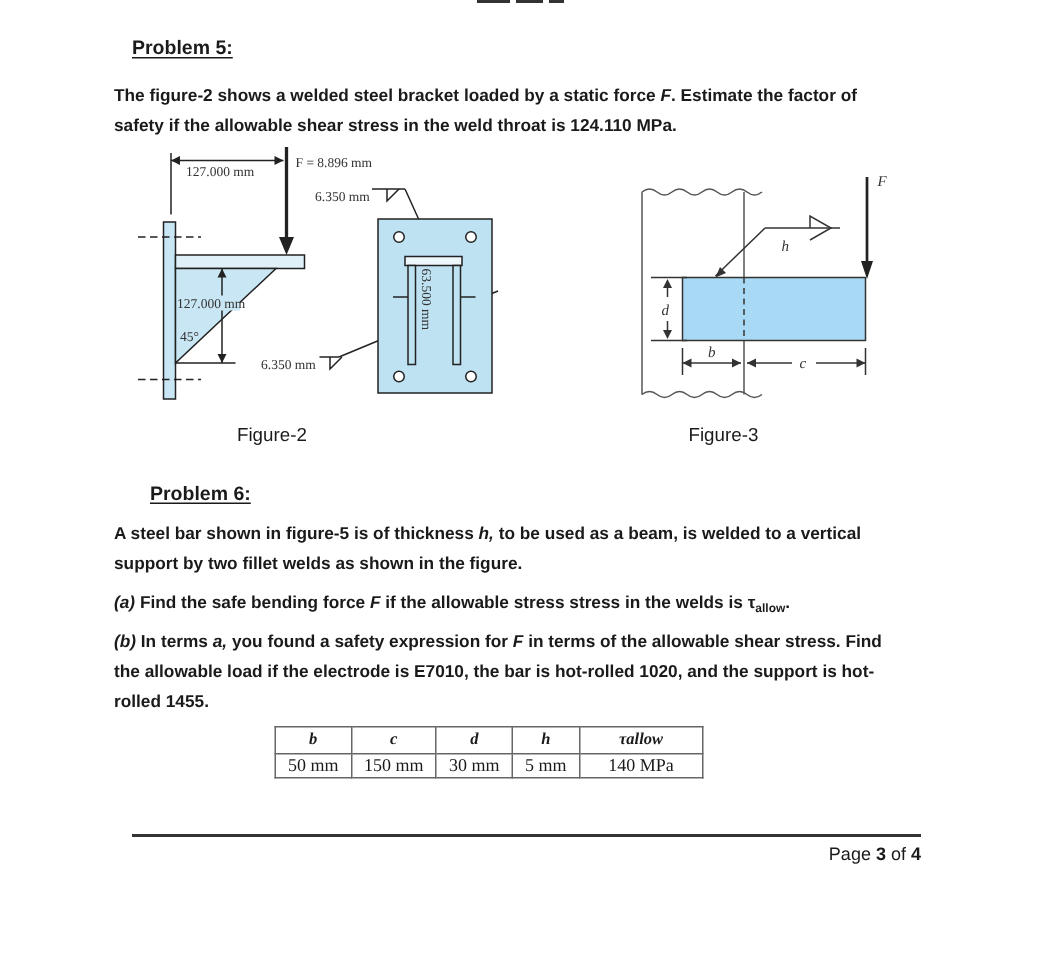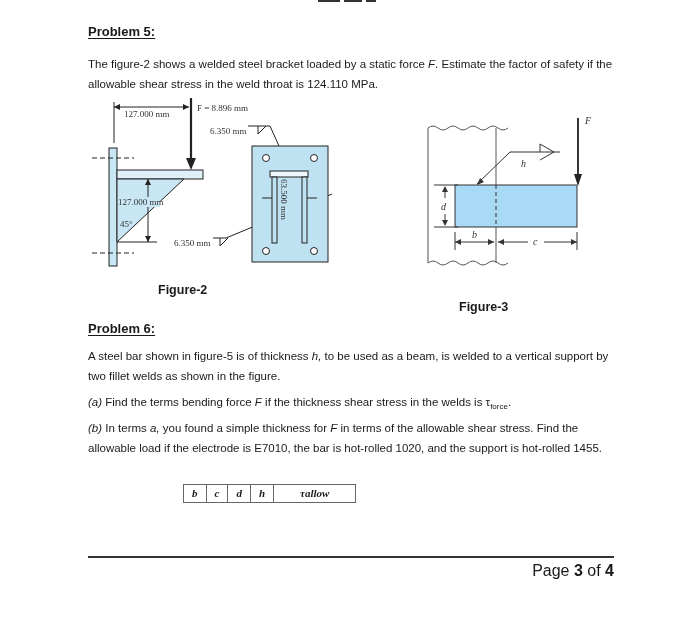--- a/index.html
+++ b/index.html
@@ -1,28 +1,28 @@
 <!DOCTYPE html>
 <html><head>
 <meta charset="utf-8">
 <style>
   html, body { margin:0; padding:0; background:#ffffff; }
   body { width:700px; height:636px; position:relative; overflow:hidden; font-family:"Liberation Sans", sans-serif; color:#1a1a1a; }
   .top-bar { position:absolute; top:0; left:300px; width:100px; height:3px; }
   .top-bar span { position:absolute; top:0; height:2px; background:#333; }
   .heading { position:absolute; font-weight:bold; font-size:13px; text-decoration:underline; text-underline-offset:2px; }
-  .para { position:absolute; font-size:11.5px; line-height:20px; left:88px; width:528px; }
+  .para { position:absolute; font-size:11.5px; line-height:20px; left:76px; width:528px;font-weight:bold; }
   .para i { font-style:italic; }
-  .fig-caption { position:absolute; font-weight:bold; font-size:12.5px; }
+  .fig-caption { position:absolute; font-weight:normal; font-size:12.5px; }
   .fig { position:absolute; }
   table.params { position:absolute; left:183px; top:484px; border-collapse:collapse; font-family:"Liberation Serif", serif; font-size:12px; }
   table.params th, table.params td { border:1px solid #666; text-align:center; padding:0 8px; height:15px; line-height:15px; }
   table.params th { font-style:italic; font-weight:bold; font-size:11px; height:17px; }
   .rule { position:absolute; left:88px; top:556px; width:526px; height:2px; background:#333; }
-  .page-num { position:absolute; right:86px; top:562px; font-size:16px; }
+  .page-num { position:absolute; right:86px; top:562px; font-size:12px; }
   .page-num b { font-weight:bold; }
 </style>
 </head>
 <body>
 
 <div class="top-bar">
   <span style="left:18px;width:22px"></span>
     <span style="left:44px;width:18px"></span>
     <span style="left:66px;width:10px"></span>
 </div>
@@ -117,41 +117,48 @@
   <line x1="45" y1="140" x2="84" y2="140" stroke="#333"></line>
   <polygon points="45,140 51,137 51,143" fill="#333"></polygon>
   <polygon points="84,140 78,137 78,143" fill="#333"></polygon>
   <text x="62" y="136" fill="#333">b</text>
   <line x1="88" y1="140" x2="118" y2="140" stroke="#333"></line>
   <line x1="134" y1="140" x2="167" y2="140" stroke="#333"></line>
   <polygon points="88,140 94,137 94,143" fill="#333"></polygon>
   <polygon points="167,140 161,137 161,143" fill="#333"></polygon>
   <text x="123" y="143" fill="#333">c</text>
 </svg>
-<div class="fig-caption" style="left:459px;top:300px">Figure-3</div>
+<div class="fig-caption" style="left:459px;top:283px">Figure-3</div>
 
-<div class="heading" style="left:88px;top:321px">Problem 6:</div>
+<div class="heading" style="left:100px;top:321px">Problem 6:</div>
 <div class="para" style="top:346px">
   <span>A steel bar shown in figure-5 is of thickness </span><i>h,</i><span> to be used as a beam, is welded to a vertical support by two fillet welds as shown in the figure.</span>
 </div>
 <div class="para" style="top:392px">
-  <i>(a)</i><span> Find the terms bending force </span><i>F</i><span> if the thickness shear stress in the welds is τ</span><sub style="font-size:8px">force</sub><span>.</span>
+  <i>(a)</i><span> Find the safe bending force </span><i>F</i><span> if the allowable stress stress in the welds is τ</span><sub style="font-size:8px">allow</sub><span>.</span>
 </div>
 <div class="para" style="top:418px">
-  <i>(b)</i><span> In terms </span><i>a,</i><span> you found a simple thickness for </span><i>F</i><span> in terms of the allowable shear stress. Find the allowable load if the electrode is E7010, the bar is hot-rolled 1020, and the support is hot-rolled 1455.</span>
+  <i>(b)</i><span> In terms </span><i>a,</i><span> you found a safety expression for </span><i>F</i><span> in terms of the allowable shear stress. Find the allowable load if the electrode is E7010, the bar is hot-rolled 1020, and the support is hot-rolled 1455.</span>
 </div>
 
 <table class="params">
   <tbody>
       <tr>
     <th>b</th>
     <th>c</th>
     <th>d</th>
     <th>h</th>
     <th style="padding:0 26px">τallow</th>
   </tr>
+  <tr>
+    <td>50 mm</td>
+    <td>150 mm</td>
+    <td>30 mm</td>
+    <td>5 mm</td>
+    <td>140 MPa</td>
+  </tr>
 </tbody>
   </table>
 
 <div class="rule"></div>
 <div class="page-num">
   <span>Page </span><b>3</b><span> of </span><b>4</b>
 </div>
 
 </body></html>

